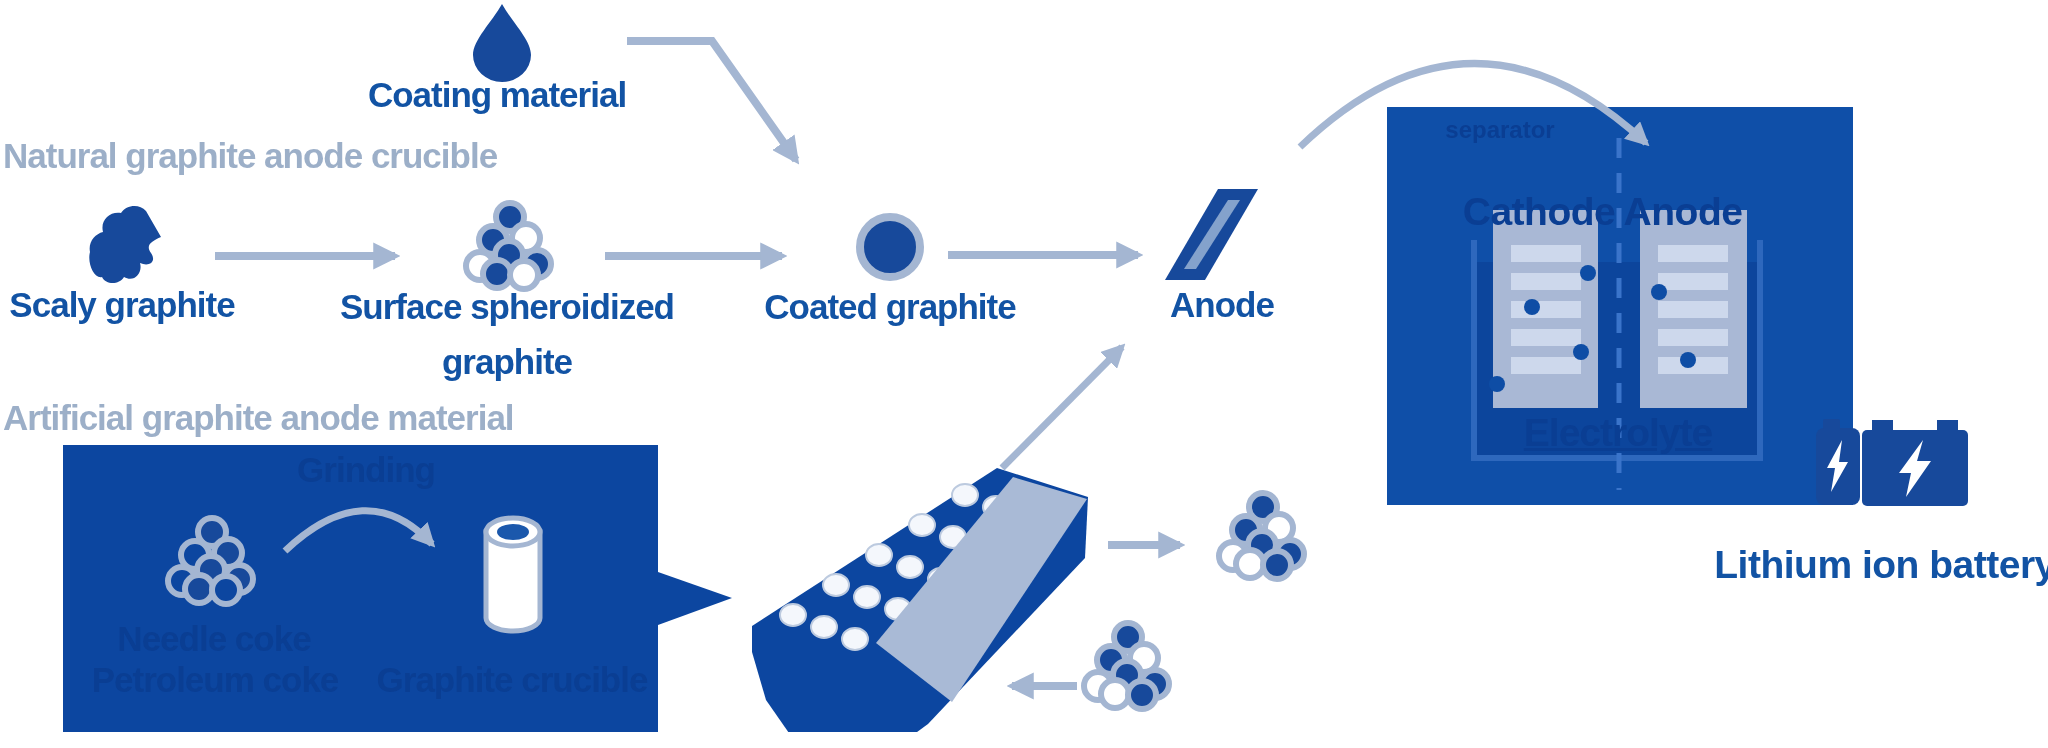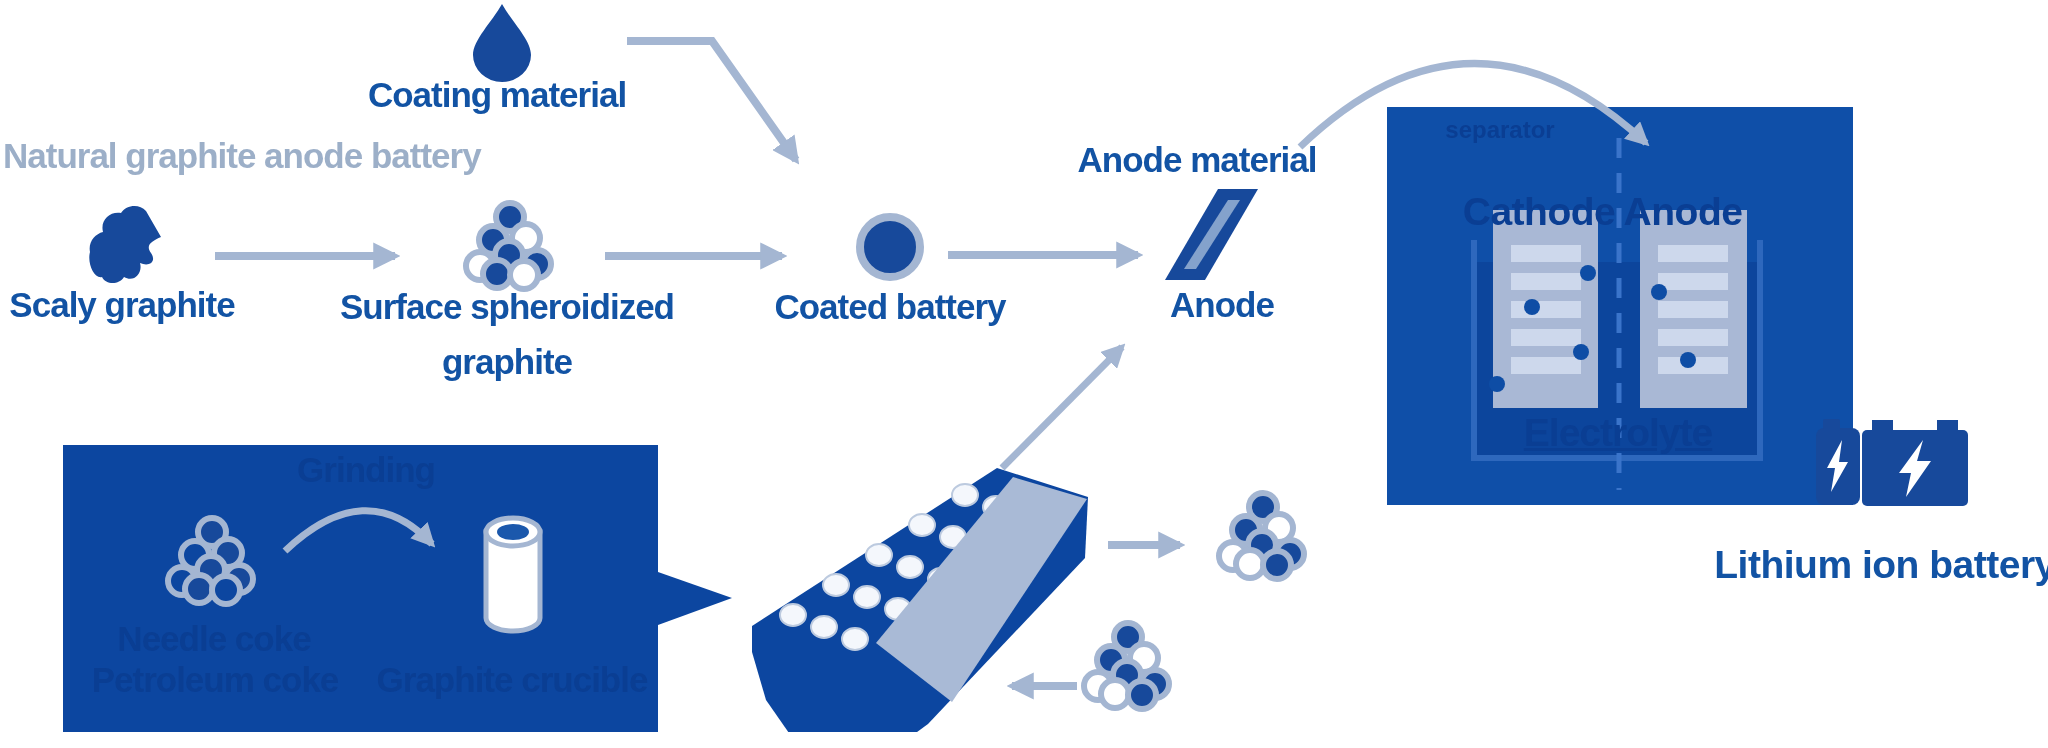--- a/index.html
+++ b/index.html
@@ -179,27 +179,27 @@
     <g>
       <rect x="1872" y="420" width="21" height="12" style="fill:var(--icon-navy,#17499b)"></rect>
       <rect x="1937" y="420" width="21" height="12" style="fill:var(--icon-navy,#17499b)"></rect>
       <rect x="1862" y="430" width="106" height="76" rx="5" style="fill:var(--icon-navy,#17499b)"></rect>
       <polygon points="1923,440 1899,473 1911,473 1906,497 1931,461 1917,461" style="fill:var(--white,#fff)"></polygon>
     </g>
   </g>
 </svg>
 
 <div class="lbl" style="left:497px;top:76px">Coating material</div>
-<div class="lbl left heading" style="left:3px;top:137px">Natural graphite anode battery</div>
+<div class="lbl left heading" style="left:3px;top:137px">Natural graphite anode crucible</div>
 <div class="lbl" style="left:507px;top:288px">Surface spheroidized</div>
 <div class="lbl" style="left:122px;top:286px">Scaly graphite</div>
 <div class="lbl" style="left:507px;top:343px">graphite</div>
-<div class="lbl" style="left:890px;top:288px">Coated battery</div>
-<div class="lbl" style="left:1197px;top:141px">Anode material</div>
+<div class="lbl" style="left:890px;top:288px">Coated graphite</div>
 <div class="lbl" style="left:1222px;top:286px">Anode</div>
+<div class="lbl left heading" style="left:3px;top:399px">Artificial graphite anode material</div>
 <div class="lbl darklbl" style="left:366px;top:451px">Grinding</div>
 <div class="lbl darklbl" style="left:214px;top:620px">Needle coke</div>
 <div class="lbl darklbl" style="left:215px;top:661px">Petroleum coke</div>
 <div class="lbl darklbl" style="left:512px;top:661px">Graphite crucible</div>
 <div class="lbl fs33" style="left:1885px;top:514px">Lithium ion battery</div>
 <div class="lbl darklbl fs24" style="left:1500px;top:117px">separator</div>
 <div class="lbl darklbl fs33" style="left:1539px;top:161px">Cathode</div>
 <div class="lbl darklbl fs33" style="left:1683px;top:161px">Anode</div>
 <div class="lbl darklbl fs31" style="left:1618px;top:412px">Electrolyte</div>
 

